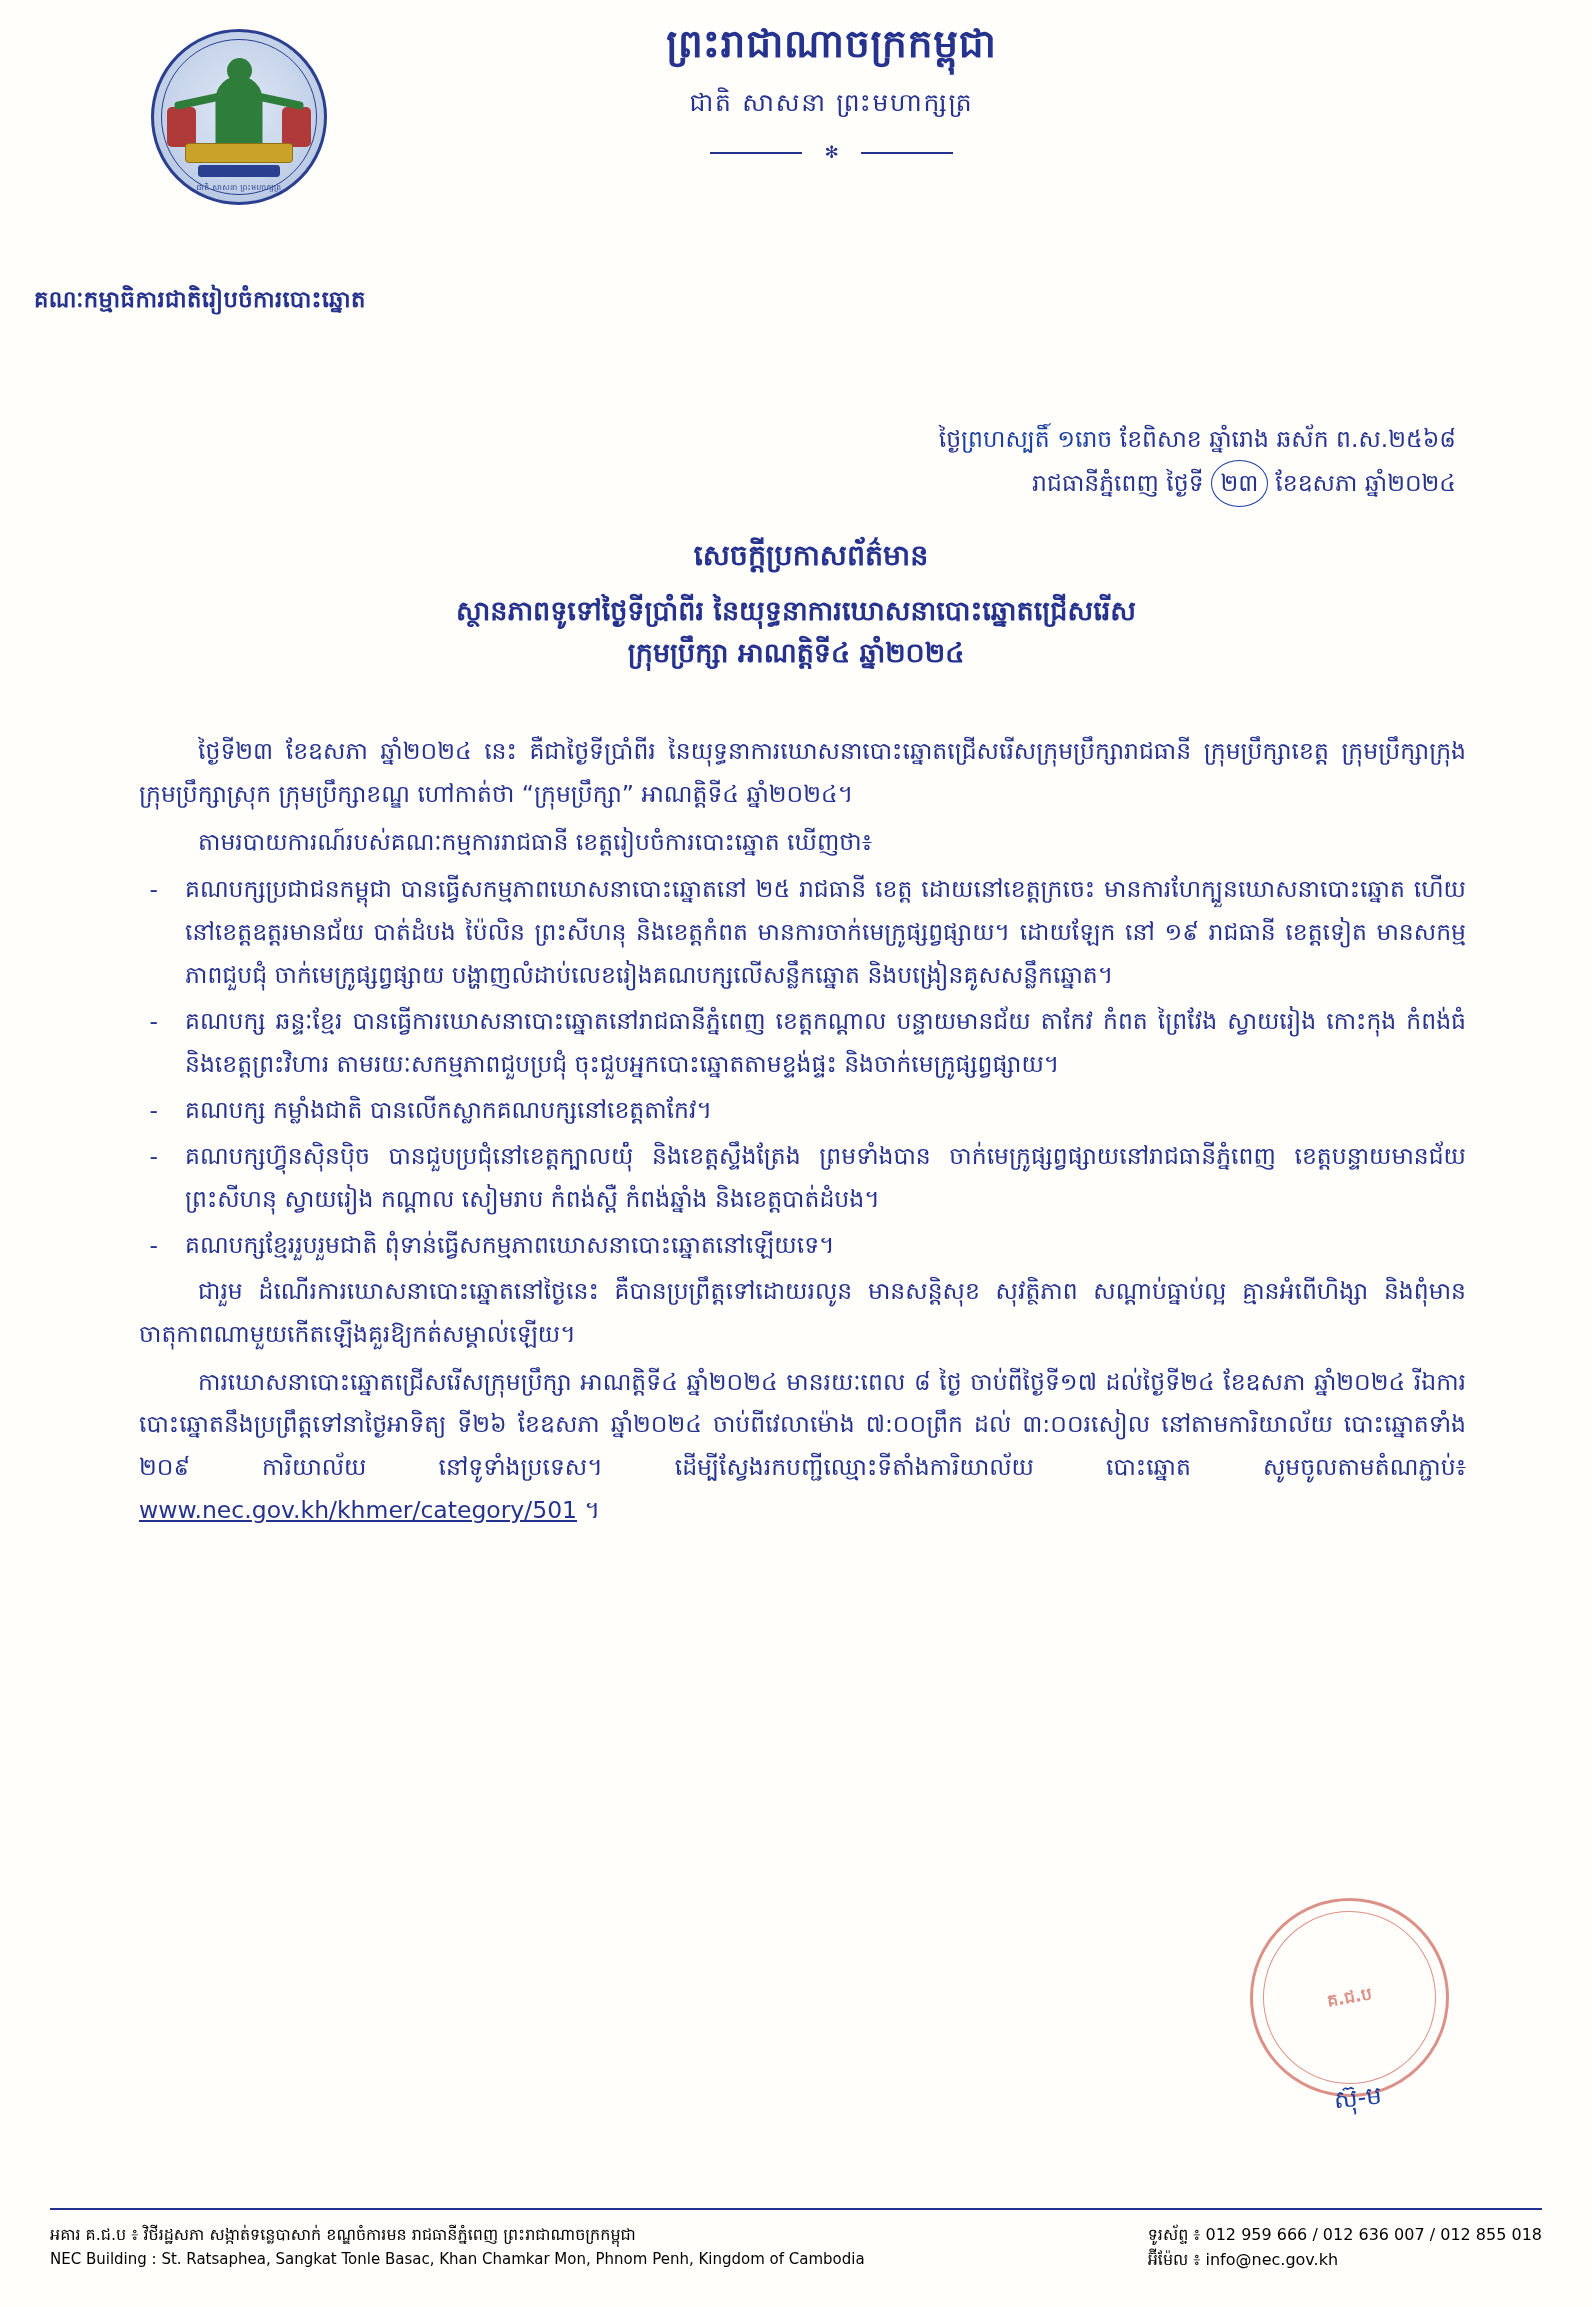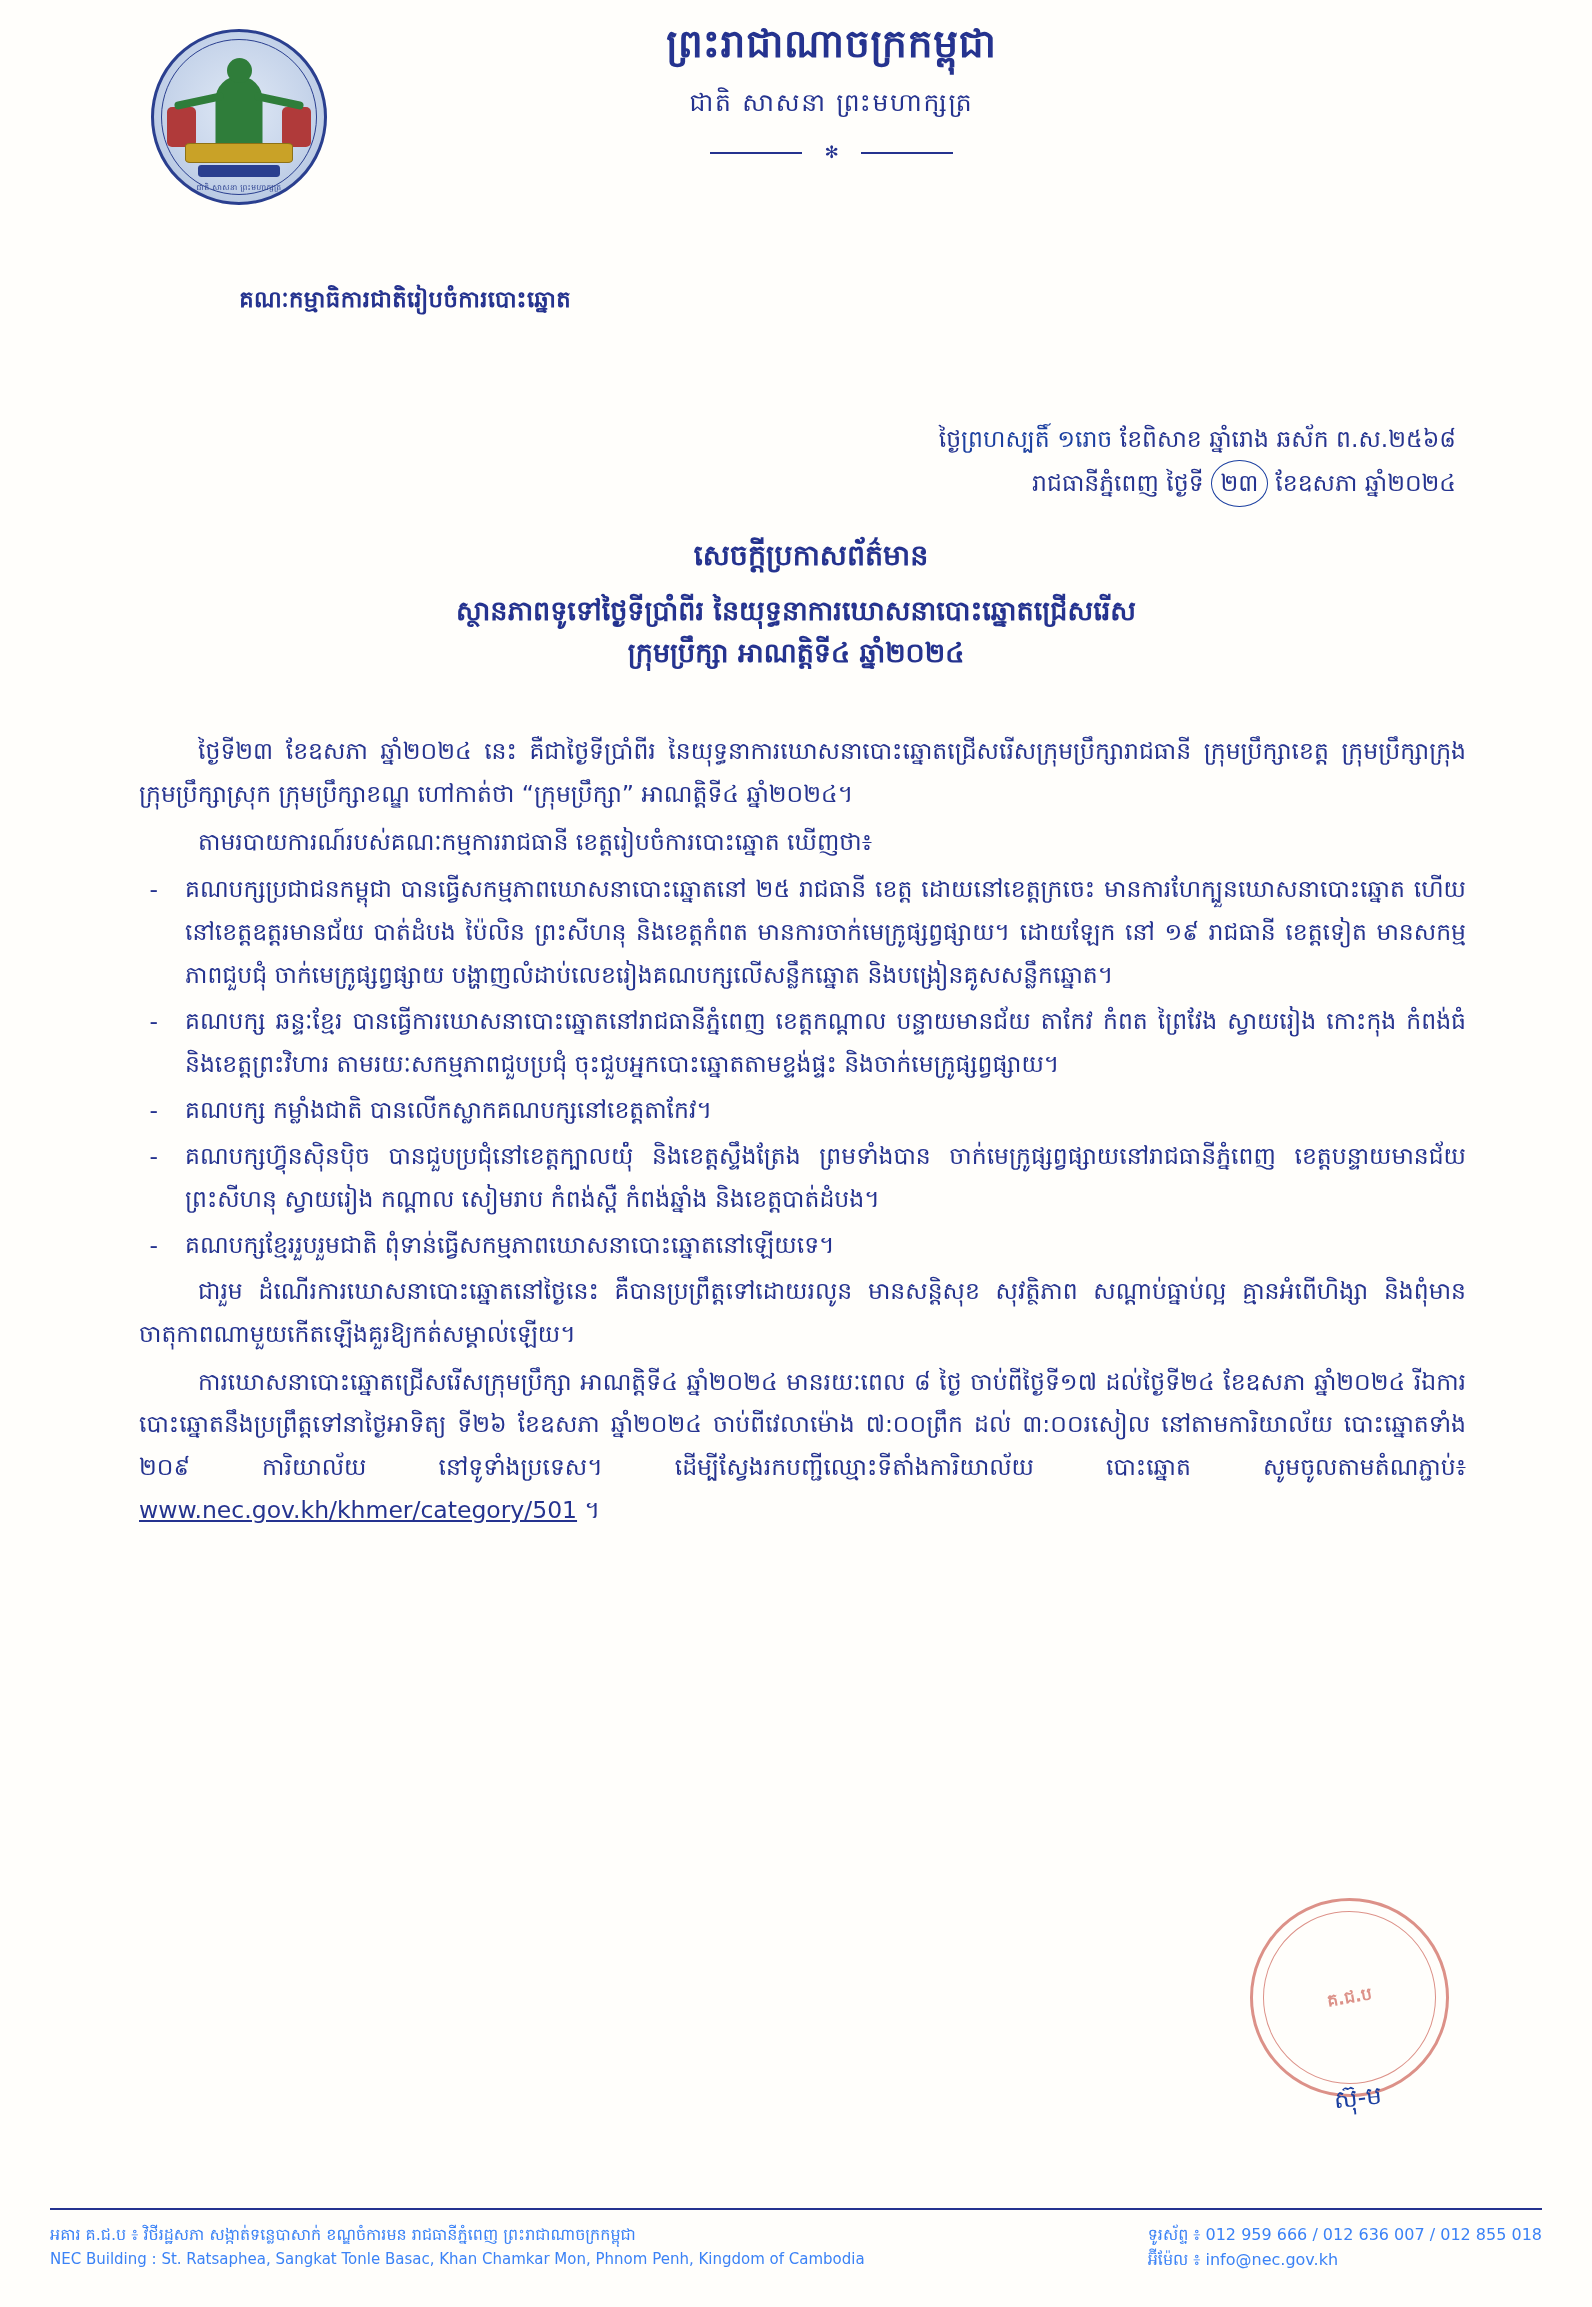--- a/index.html
+++ b/index.html
@@ -152,21 +152,21 @@
     color: #25338f;
     font-size: 17px;
   }
 
   
   .issuer {
     position: absolute;
     left: 34px;
     top: 285px;
     width: 537px;
-    text-align: right;
+    text-align: left;
     color: #25338f;
   }
   .issuer .org1 { font-size: 22.7px; font-weight: bold; letter-spacing: 0.4px; }
   .issuer .org2 { font-size: 22.7px; font-weight: bold; margin-top: 10px; }
   .issuer .numline {
     margin-top: 20px;
     display: flex;
     align-items: baseline;
     justify-content: center;
     gap: 13.4px;
@@ -289,21 +289,21 @@
   }
   .footer .rule {
     height: 2.5px;
     background: #25338f;
     margin-bottom: 11.7px;
   }
   .footer .cols {
     display: flex;
     justify-content: space-between;
     align-items: flex-start;
-    color: #3b82f6;
+    color: #000000;
     font-size: 16px;
     line-height: 1.6;
   }
   .footer .left { max-width: 965px; }
   .footer .right { text-align: left; }
   .footer .en { font-size: 15px; }
 </style>
 </head>
 <body>
 

